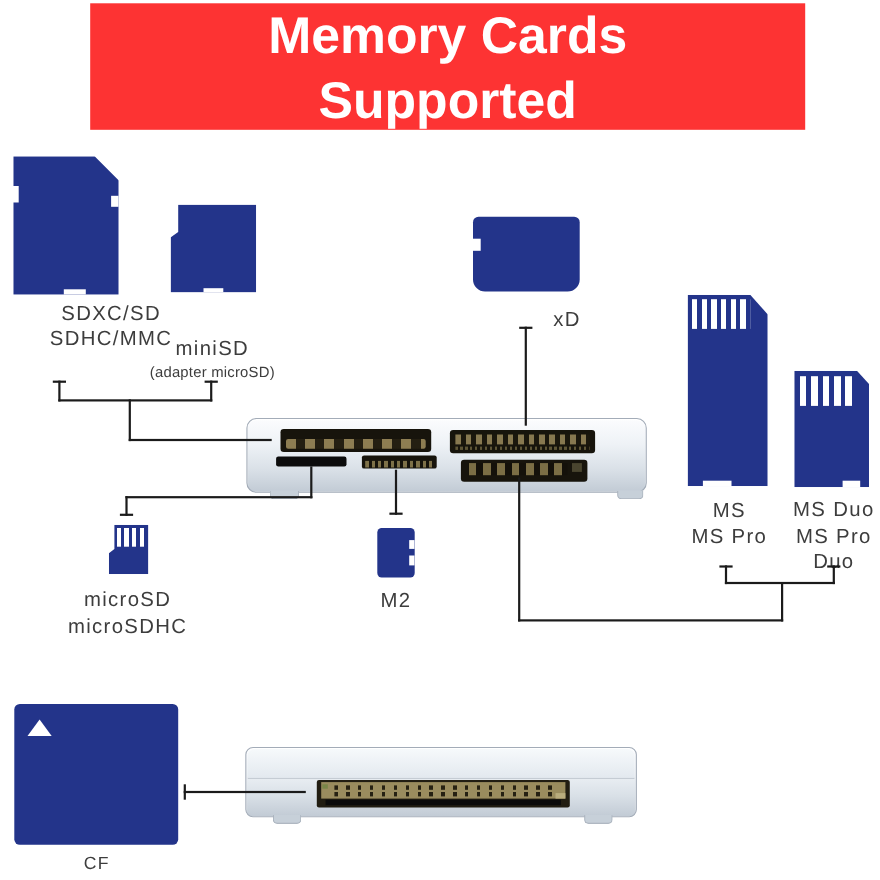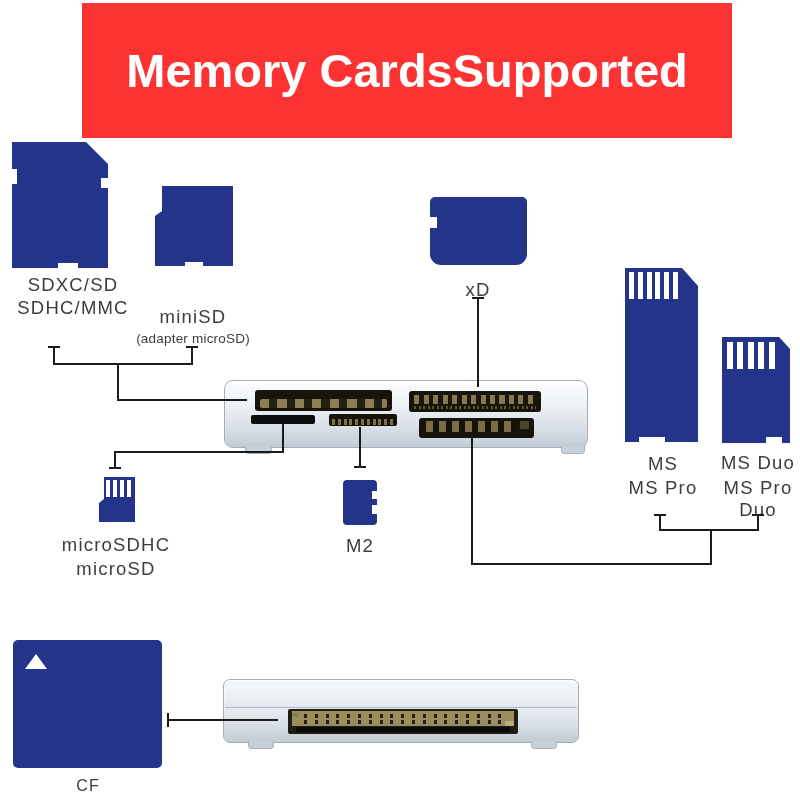--- a/index.html
+++ b/index.html
@@ -1,21 +1,21 @@
 <!DOCTYPE html>
 <html><head>
 <meta charset="utf-8">
 <style>
   html,body{margin:0;padding:0;background:#fff;}
   #canvas{position:relative;width:800px;height:800px;background:#fff;overflow:hidden;
           font-family:"Liberation Sans",sans-serif;}
 
   
-  .banner{position:absolute;left:82px;top:3px;width:650px;height:135px;background:#fd3333;
-          display:flex;align-items:center;justify-content:center;text-align:right;}
+  .banner{position:absolute;left:82px;top:3px;width:650px;height:115px;background:#fd3333;
+          display:flex;flex-direction:column;align-items:center;justify-content:center;text-align:right;}
   .banner .t{color:#fff;font-weight:bold;font-size:47px;line-height:59px;letter-spacing:0px;}
 
   
   .card{position:absolute;background:#23348a;}
   .notch{position:absolute;background:#fff;}
 
   .sd{left:12px;top:142px;width:96px;height:126px;
       clip-path:polygon(0 0,74px 0,96px 22px,96px 126px,0 126px,0 42px,5px 42px,5px 27px,0 27px);}
   .minisd{left:155px;top:186px;width:78px;height:80px;
       clip-path:polygon(7px 0,78px 0,78px 80px,0 80px,0 30px,7px 25px);}
@@ -69,37 +69,37 @@
 
   <div class="banner">
     <div class="t">Memory Cards</div>
     <div class="t">Supported</div>
   </div>
 
   <div class="card sd">
     <div class="notch" style="left:89px;top:36px;width:7px;height:10px;"></div>
     <div class="notch" style="left:46px;top:121px;width:20px;height:5px;"></div>
   </div>
-  <div class="lbl" style="left:12px;top:273px;width:122px;">
+  <div class="lbl" style="left:0px;top:273px;width:122px;padding-left:40px;">
     <div>SDXC/SD</div>
     <div>SDHC/MMC</div>
   </div>
 
   <div class="card minisd">
     <div class="notch" style="left:30px;top:76px;width:18px;height:4px;"></div>
   </div>
   <div class="lbl" style="left:132px;top:273px;width:122px;margin-top:32px;">
     <div>miniSD</div>
     <span class="small">(adapter microSD)</span>
   </div>
 
   <div class="card xd">
     <div class="notch" style="left:-1px;top:20px;width:8px;height:11px;"></div>
   </div>
-  <div class="lbl" style="left:428px;top:278px;width:100px;">
+  <div class="lbl" style="left:428px;top:278px;width:100px;text-align:right;">
     <div>xD</div>
   </div>
 
   <div class="card ms">
     <div class="stripes"></div>
     <div class="notch" style="left:14px;top:169px;width:26px;height:5px;"></div>
   </div>
   <div class="lbl" style="left:611px;top:452px;width:104px;line-height:24px;">
     <div>MS</div>
     <div>MS Pro</div>
@@ -112,22 +112,22 @@
   <div class="lbl" style="left:703px;top:452px;width:110px;line-height:22px;">
     <div style="margin-bottom:3px;">MS Duo</div>
     <div>MS Pro</div>
     <div>Duo</div>
   </div>
 
   <div class="card microsd">
     <div class="stripes"></div>
   </div>
   <div class="lbl" style="left:44px;top:533px;width:144px;line-height:23.5px;">
+    <div>microSD</div>
     <div>microSDHC</div>
-    <div>microSD</div>
   </div>
 
   <div class="card m2">
     <div class="notch" style="left:29px;top:11px;width:5px;height:8px;"></div>
     <div class="notch" style="left:29px;top:25px;width:5px;height:9px;"></div>
   </div>
   <div class="lbl" style="left:330px;top:534px;width:60px;">
     <div>M2</div>
   </div>
 

